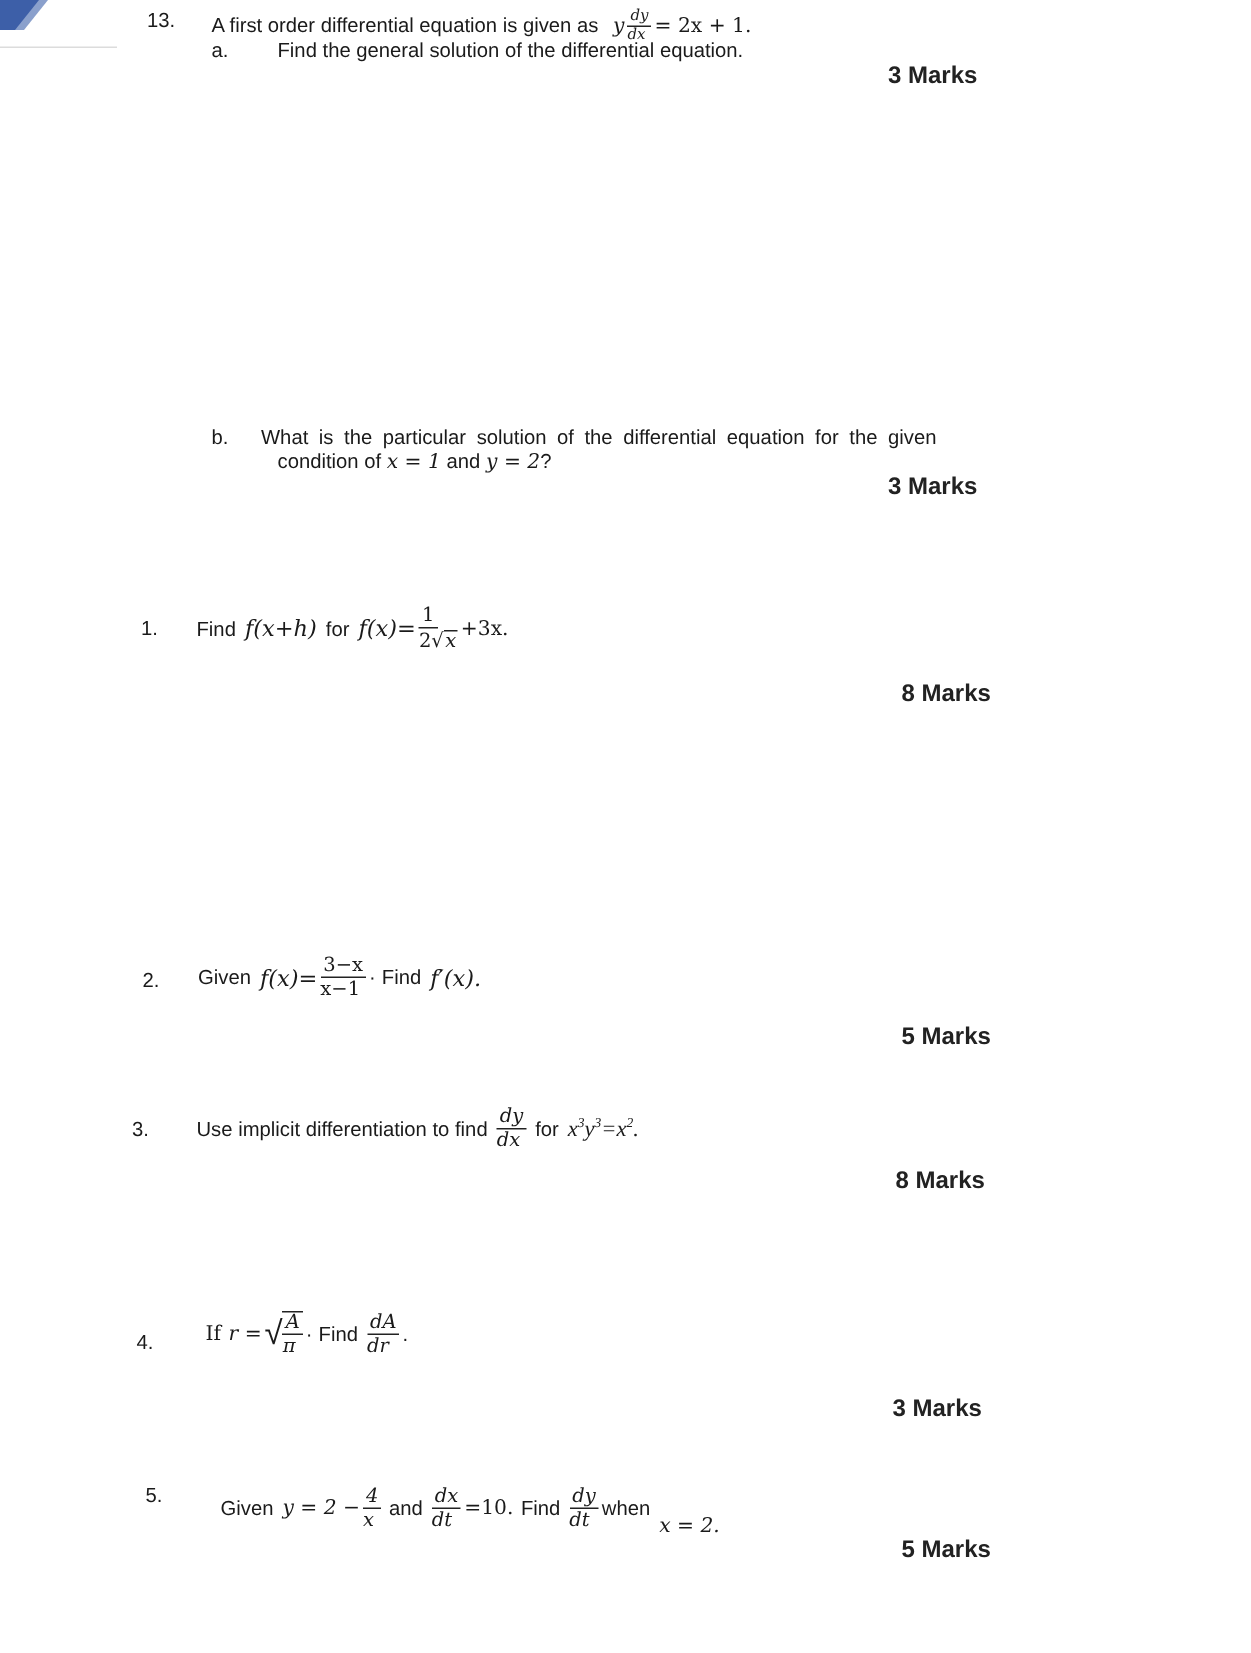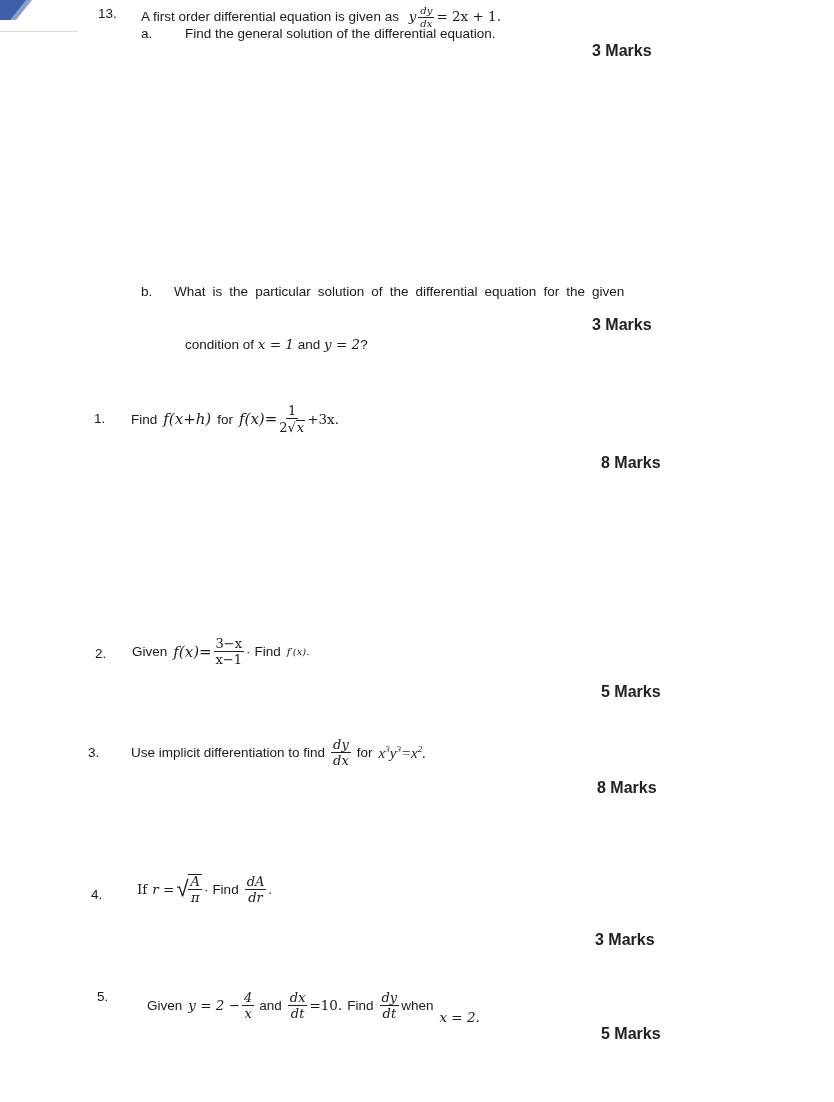--- a/index.html
+++ b/index.html
@@ -6,21 +6,21 @@
   body{width:834px;height:1102px;position:relative;overflow:hidden;
        font-family:"Liberation Sans","DejaVu Sans",sans-serif;color:#1a1a1a;}
   .abs{position:absolute;white-space:nowrap;}
   .corner{position:absolute;left:0;top:0;width:32px;height:20px;}
   .corner-rule{position:absolute;left:0;top:31px;width:78px;height:1px;background:#dcdcdc;}
   .txt{font-size:13.5px;}
   .marks{font-size:16px;font-weight:bold;color:#222;}
   .num{font-size:13.5px;}
   .m{font-family:"DejaVu Serif","Liberation Serif",serif;font-style:italic;}
   .mr{font-family:"DejaVu Serif","Liberation Serif",serif;}
-  .frac{display:inline-flex;flex-direction:column;align-items:center;vertical-align:middle;line-height:1;margin:0 2px;}
+  .frac{display:inline-flex;flex-direction:column;align-items:flex-start;vertical-align:middle;line-height:1;margin:0 2px;}
   .frac .n{border-bottom:1px solid #222;padding:0 2px 1px 2px;}
   .frac .d{padding-top:1px;}
   .frac.small{font-size:10px;}
   .frac.med{font-size:13px;}
   .sqrt{display:inline-block;border-top:1px solid #222;padding:0 1px;}
   .sup{font-size:9px;vertical-align:super;}
 </style>
 </head>
 <body>
 
@@ -37,21 +37,21 @@
       <span class="n">dy</span>
       <span class="d">dx</span>
     </span><span class="mr">= 2x + 1.</span>
 </div>
 <div class="abs txt" style="left:141px;top:26px;">a.</div>
 <div class="abs txt" style="left:185px;top:26px;">Find the general solution of the differential equation.</div>
 <div class="abs marks" style="left:592px;top:42px;">3 Marks</div>
 
 <div class="abs txt" style="left:141px;top:284px;">b.</div>
 <div class="abs txt" style="left:174px;top:284px;width:461px;text-align:justify;word-spacing:3.3px;">What is the particular solution of the differential equation for the given</div>
-<div class="abs txt" style="left:185px;top:300px;margin-top:36px;">
+<div class="abs txt" style="left:185px;top:300px;">
   <span>condition of</span>
   <span class="m">x = 1</span>
   <span>and</span>
   <span class="m">y = 2</span><span>?</span>
 </div>
 <div class="abs marks" style="left:592px;top:316px;">3 Marks</div>
 
 <div class="abs num" style="left:94px;top:411px;">1.</div>
 <div class="abs txt" style="left:131px;top:404px;display:flex;align-items:center;">
   <span>Find</span>
@@ -69,21 +69,21 @@
 <div class="abs num" style="left:95px;top:646px;">2.</div>
 <div class="abs txt" style="left:132px;top:637px;display:flex;align-items:center;">
   <span>Given</span>
   <span class="m" style="margin-left:6px;font-size:15px;">f(x)=</span>
   <span class="frac med mr">
     <span class="n">3−x</span>
     <span class="d">x−1</span>
   </span>
   <span>·</span>
   <span style="margin-left:4px;">Find</span>
-  <span class="m" style="margin-left:6px;font-size:10px;">f′(x).</span>
+  <span class="m" style="margin-left:6px;font-size:15px;">f′(x).</span>
 </div>
 <div class="abs marks" style="left:601px;top:683px;">5 Marks</div>
 
 <div class="abs num" style="left:88px;top:745px;">3.</div>
 <div class="abs txt" style="left:131px;top:738px;display:flex;align-items:center;">
   <span>Use implicit differentiation to find</span>
   <span class="frac med m" style="margin:0 6px;">
     <span class="n">dy</span>
     <span class="d">dx</span>
   </span>

